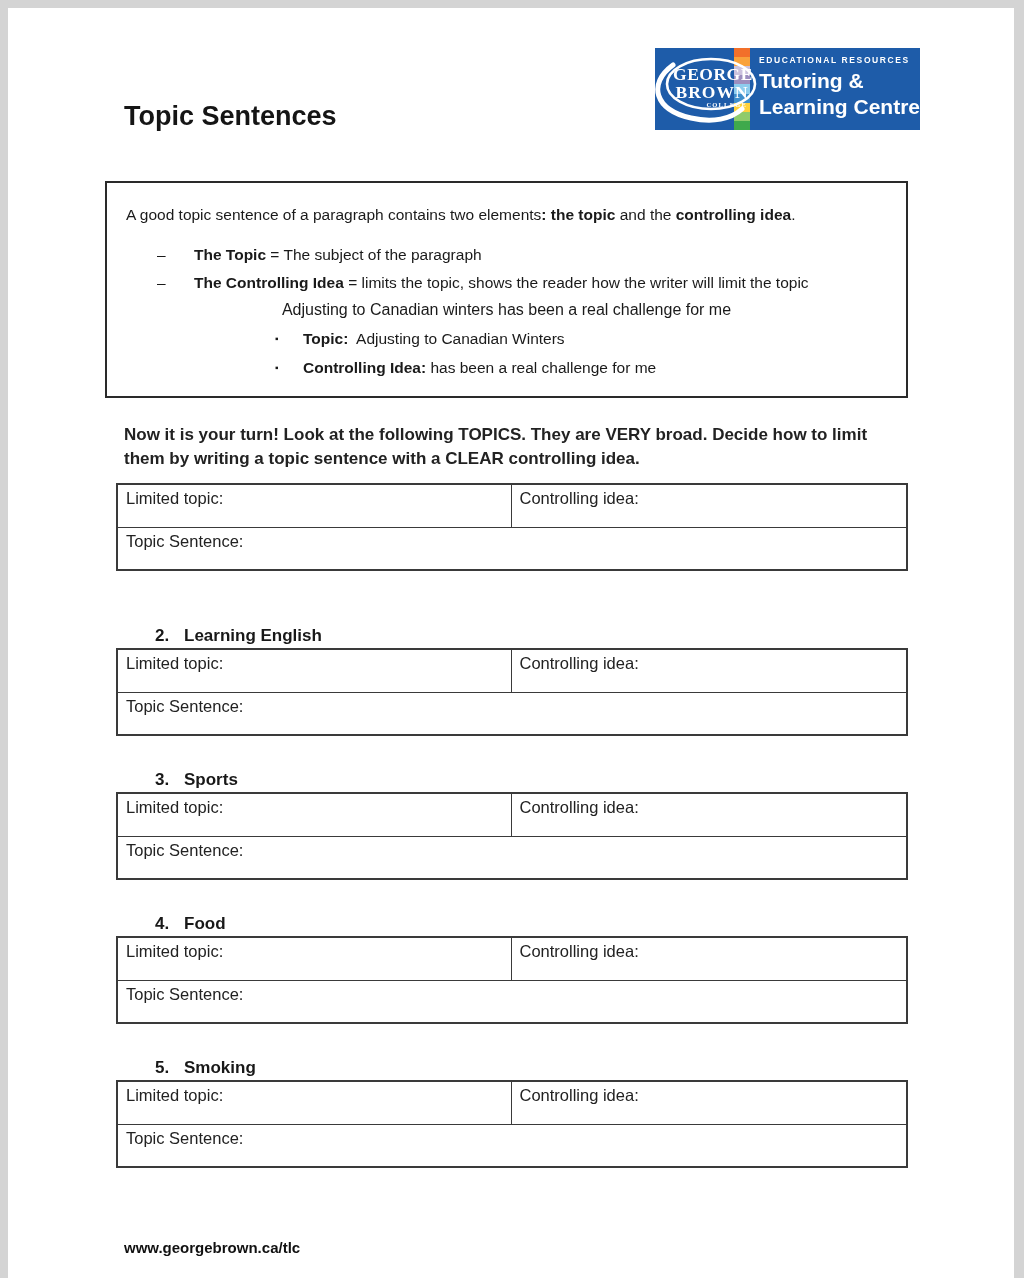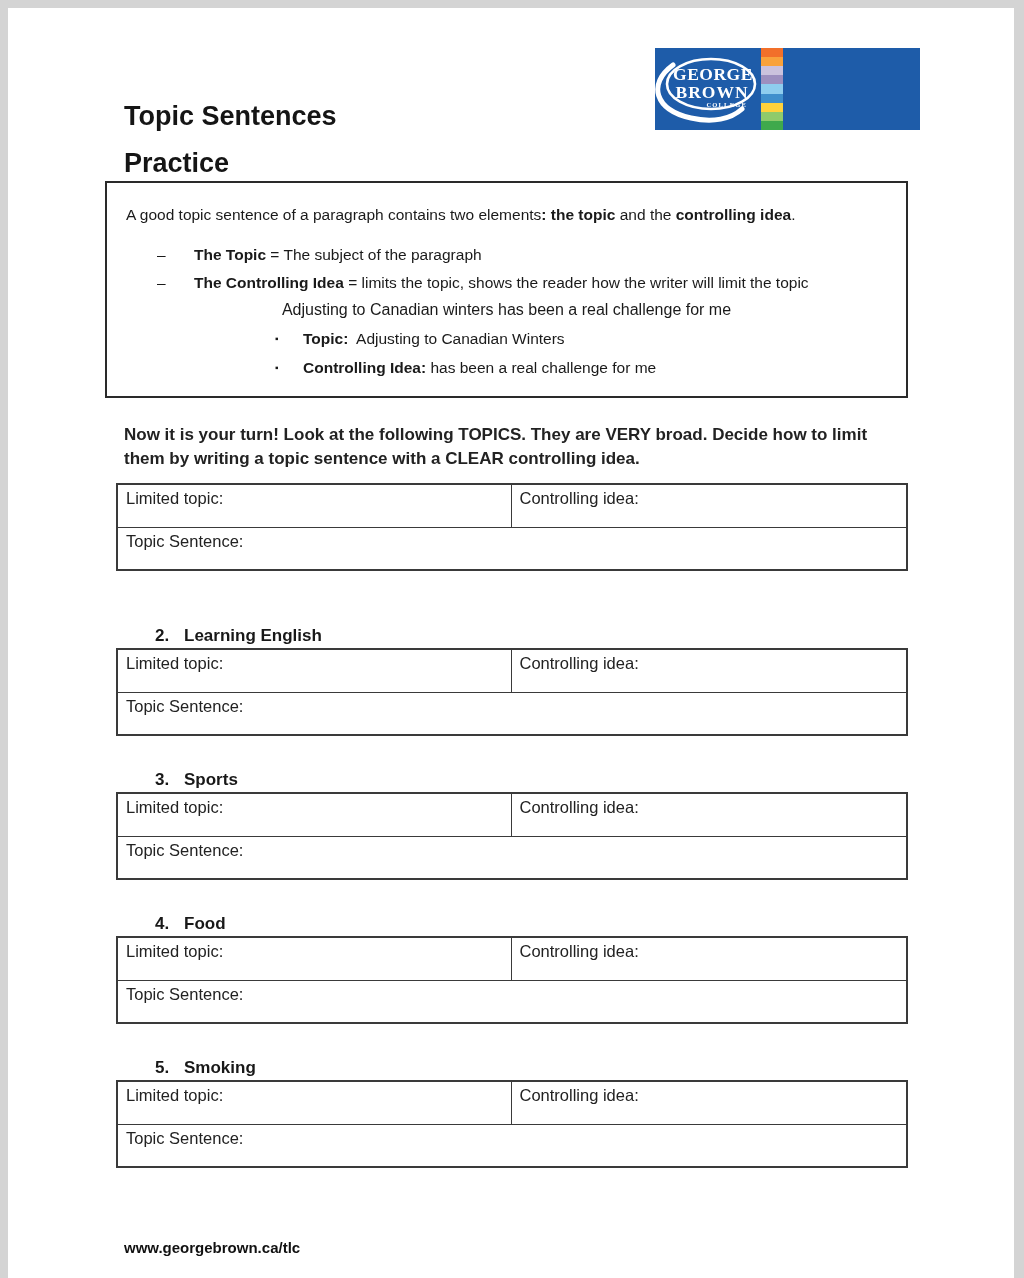--- a/index.html
+++ b/index.html
@@ -48,21 +48,20 @@
   .footer { position:absolute; left:116px; right:124px; top:1231px; display:flex; justify-content:space-between; font-size:15px; font-weight:bold; color:#111; }
   .footer .year { margin-left:21px; }
 </style>
 </head>
 <body>
 
 <div class="page">
 
   <div class="doc-title">
     <div>Topic Sentences</div>
-    <div>Practice</div>
   </div>
 
   <div class="logo" style="background: rgb(30, 92, 169);">
     <div class="logo-left">
       <svg width="106" height="82" viewBox="0 0 106 82">
         <ellipse cx="56" cy="36" rx="44" ry="25" fill="none" stroke="#ffffff" stroke-width="2.6"></ellipse>
         <path d="M 18 17 C -8 36, 0 62, 36 70 C 58 75, 76 71, 87 61" fill="none" stroke="#ffffff" stroke-width="5" stroke-linecap="round"></path>
         <text x="58" y="32" text-anchor="middle" fill="#ffffff" font-family="Liberation Serif, serif" font-size="17.5" font-weight="bold" letter-spacing="0.5">GEORGE</text>
         <text x="57" y="50" text-anchor="middle" fill="#ffffff" font-family="Liberation Serif, serif" font-size="17.5" font-weight="bold" letter-spacing="1">BROWN</text>
         <text x="92" y="59" text-anchor="end" fill="#ffffff" font-family="Liberation Serif, serif" font-size="6.5" font-weight="bold" letter-spacing="1.2">COLLEGE</text>
@@ -72,20 +71,25 @@
         <div style="flex: 1 1 0%; background: rgb(242, 112, 42);"></div>
         <div style="flex: 1 1 0%; background: rgb(249, 162, 59);"></div>
         <div style="flex: 1 1 0%; background: rgb(203, 194, 221);"></div>
         <div style="flex: 1 1 0%; background: rgb(157, 143, 191);"></div>
         <div style="flex: 1 1 0%; background: rgb(142, 205, 238);"></div>
         <div style="flex: 1 1 0%; background: rgb(63, 143, 204);"></div>
         <div style="flex: 1 1 0%; background: rgb(255, 210, 59);"></div>
         <div style="flex: 1 1 0%; background: rgb(143, 203, 107);"></div>
         <div style="flex: 1 1 0%; background: rgb(63, 169, 76);"></div>
       </div>
+    <div class="logo-right">
+      <div class="logo-tagline">EDUCATIONAL RESOURCES</div>
+      <div class="logo-name">Tutoring &amp;</div>
+      <div class="logo-name">Learning Centre</div>
+    </div>
   </div>
 
   <div class="intro-box">
     <div class="intro-lead">
       <span>A good topic sentence of a paragraph contains two elements</span><span class="b">: the topic</span><span> and the </span><span class="b">controlling idea</span><span>.</span>
     </div>
     <div class="dash-item">
       <span class="marker">–</span><span class="b">The Topic</span><span class="pre"> = The subject of the paragraph</span>
     </div>
     <div class="dash-item">

